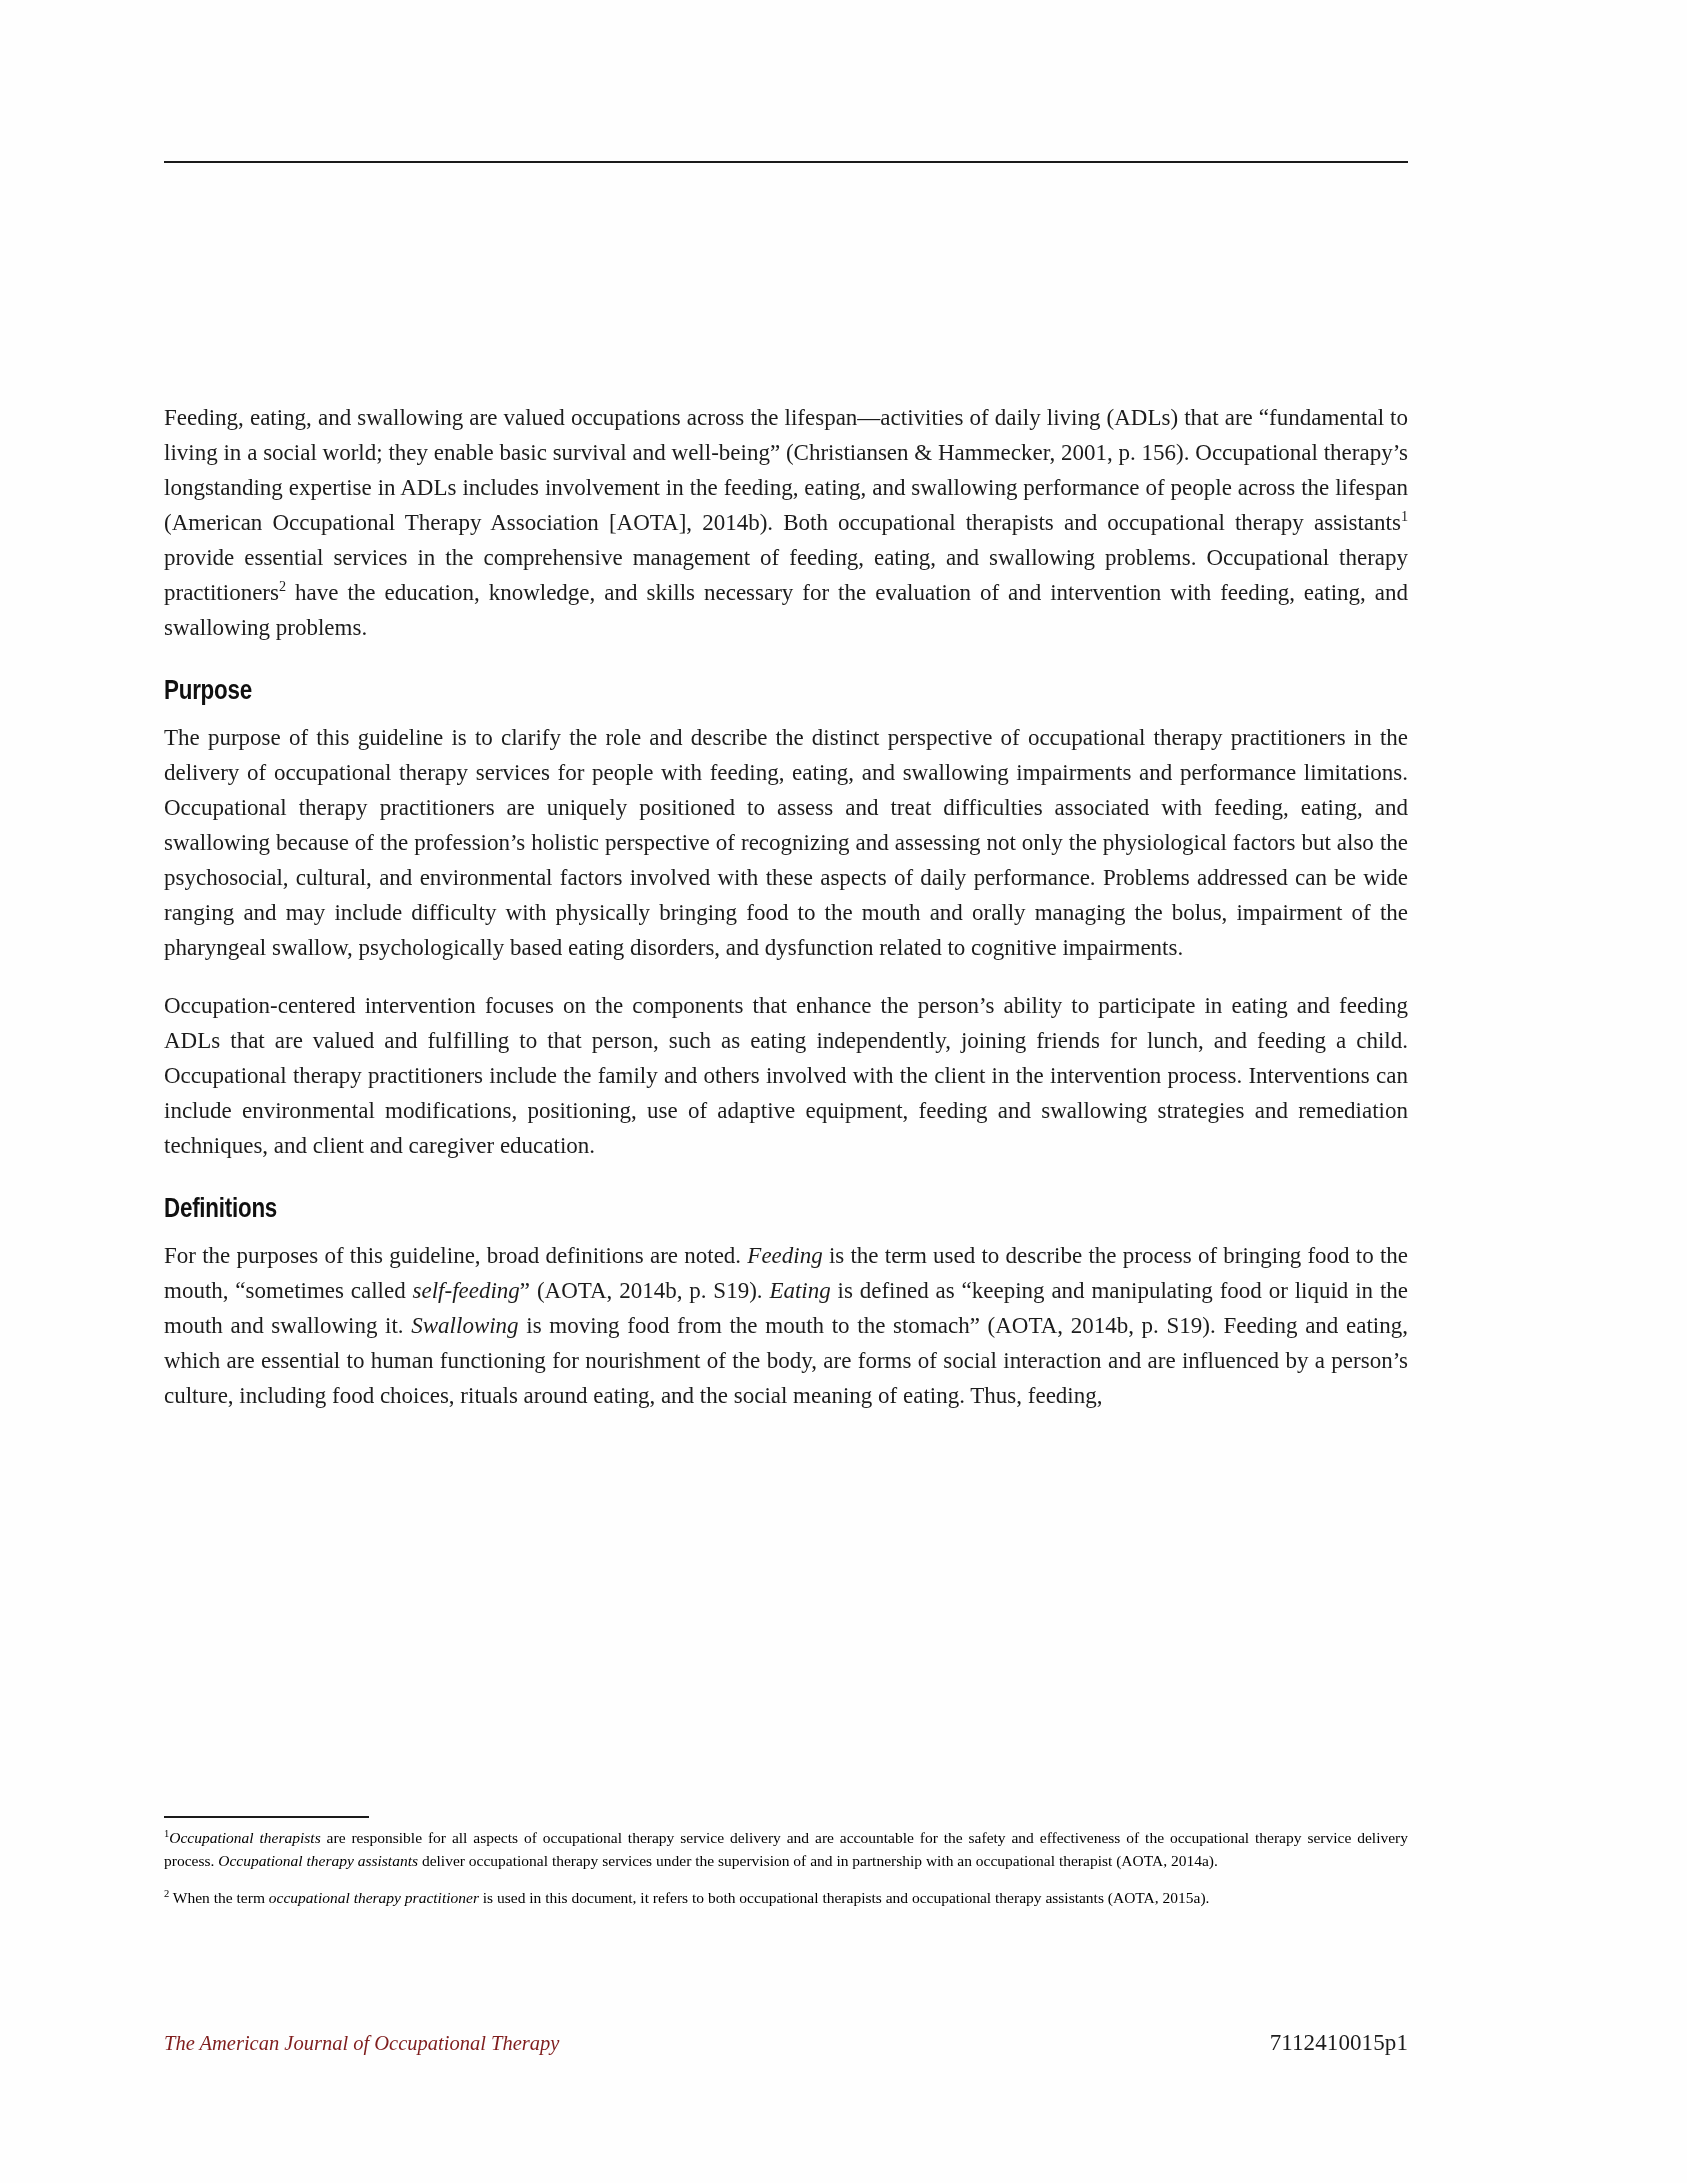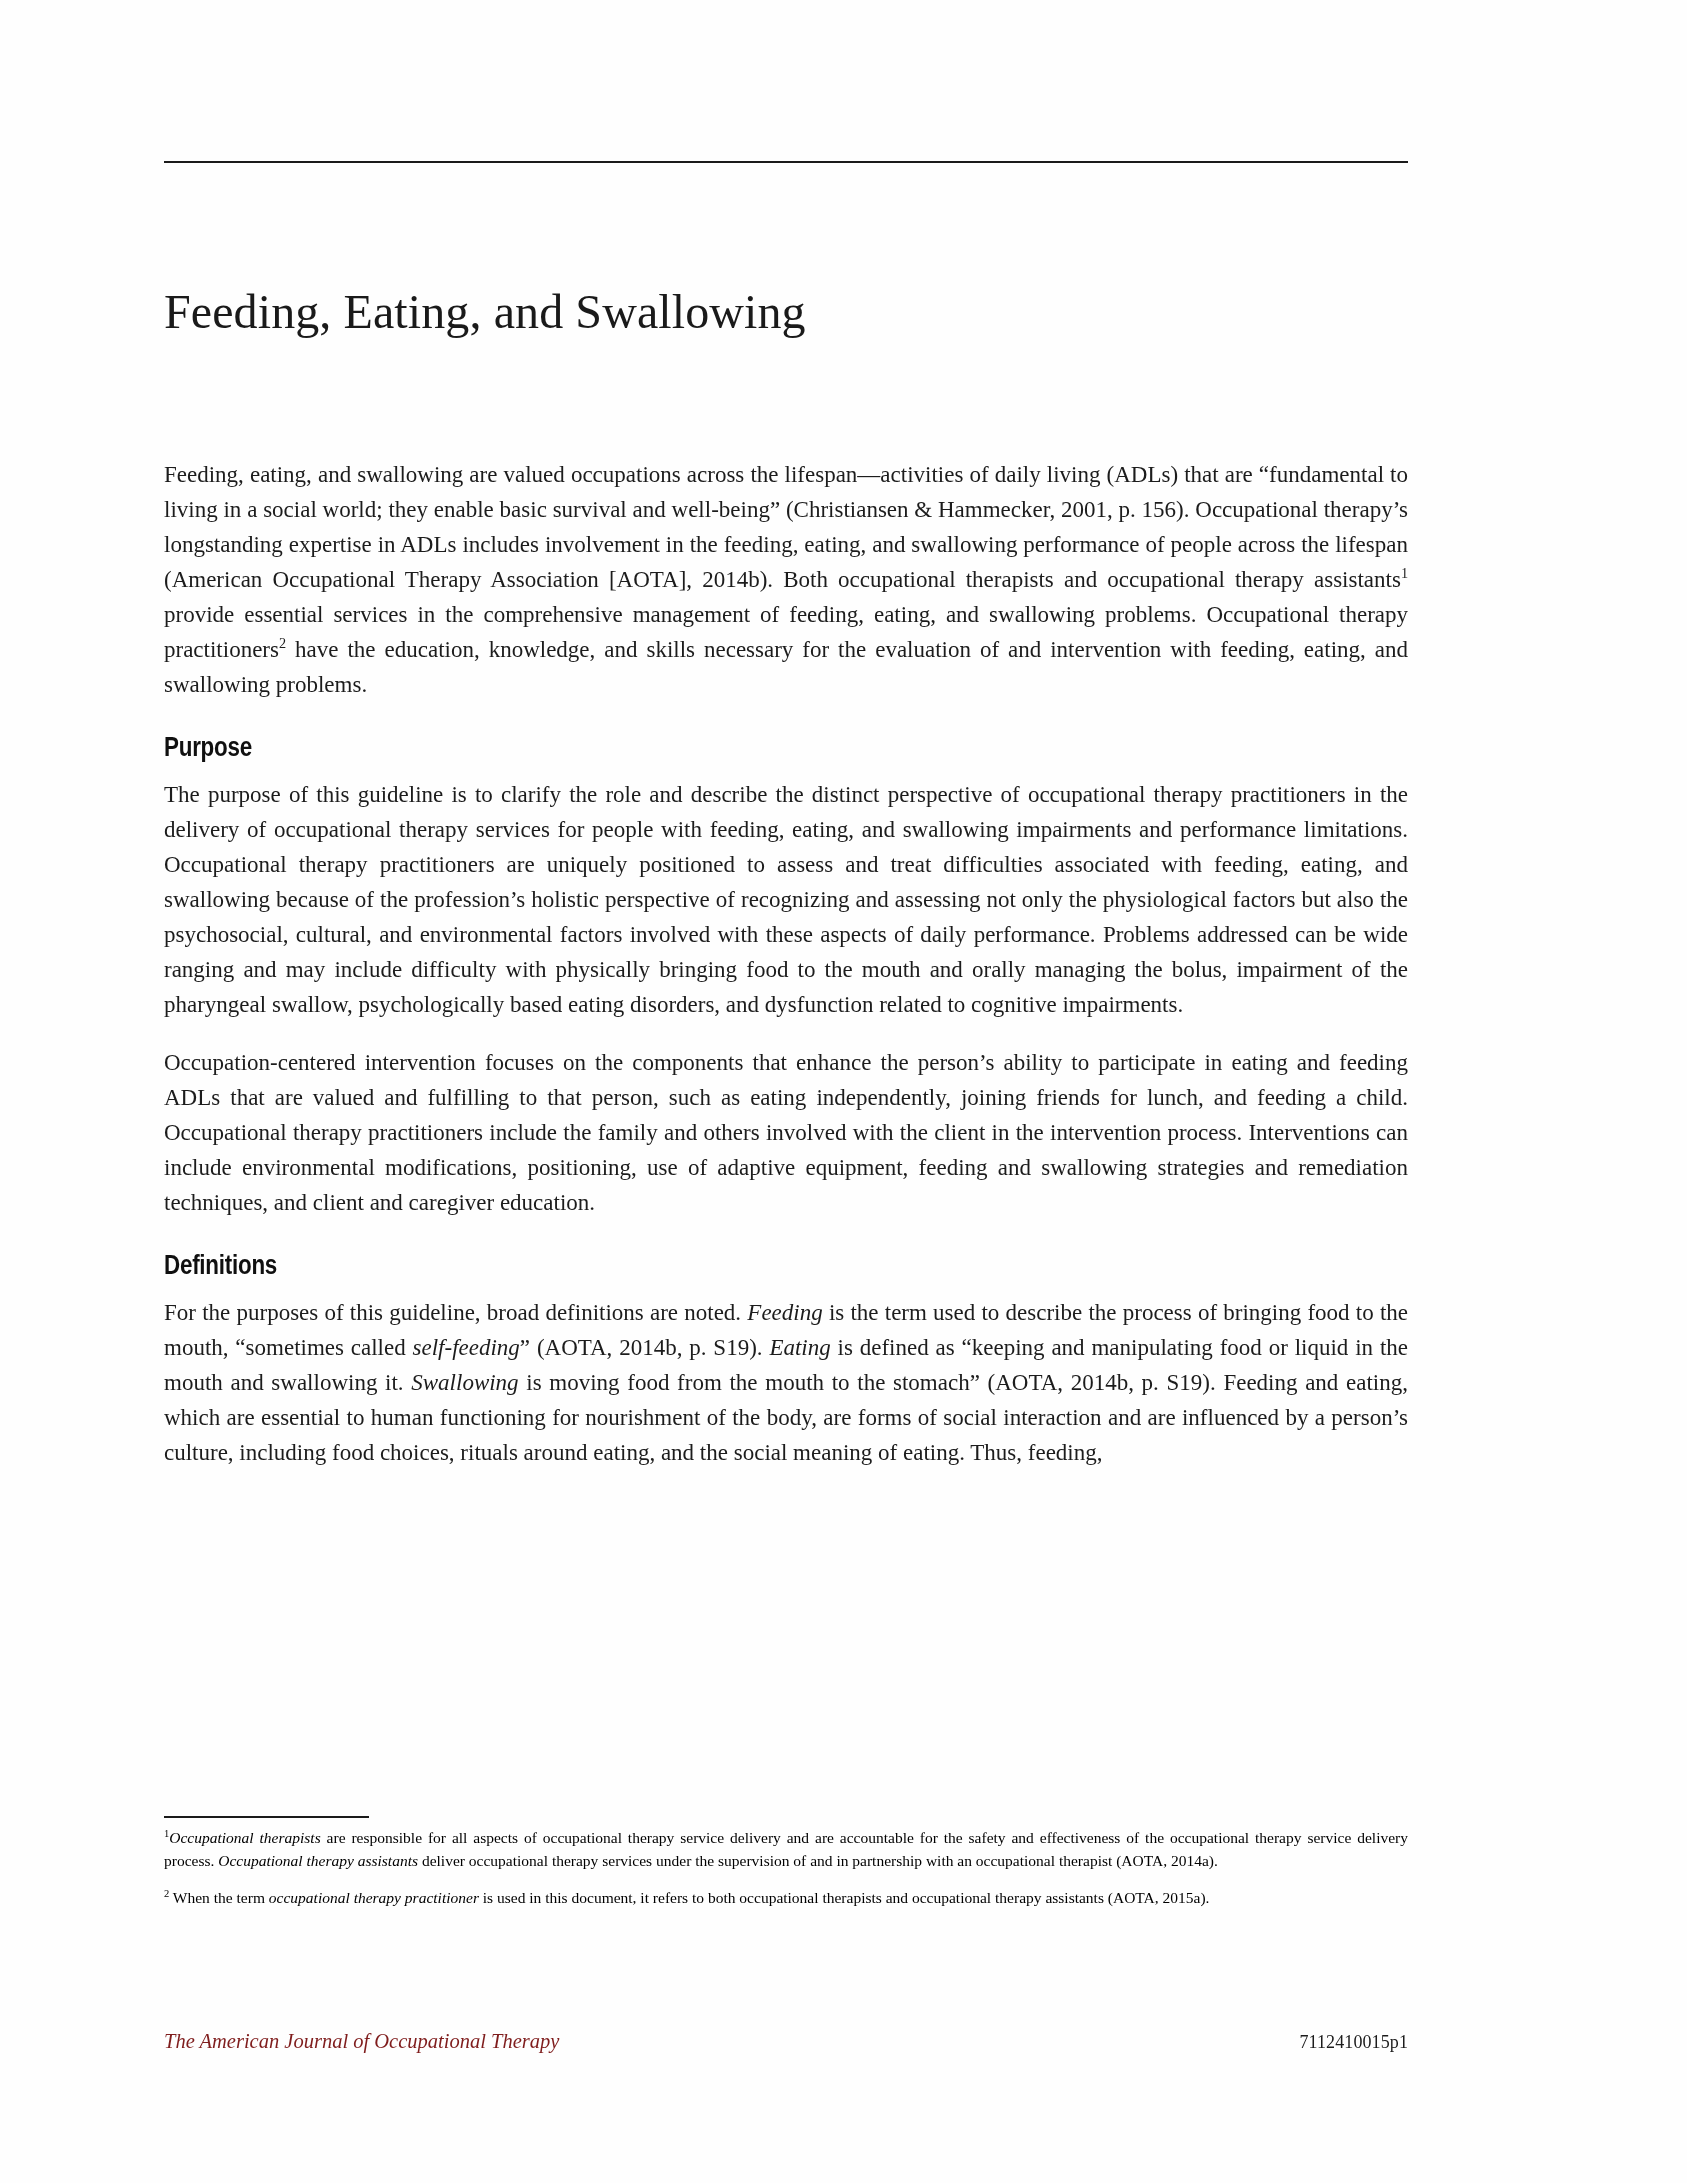--- a/index.html
+++ b/index.html
@@ -124,36 +124,35 @@
     display: flex;
     justify-content: space-between;
     align-items: baseline;
   }
   .footer-journal {
     font-size: 20.5px;
     font-style: italic;
     color: #7f1d1d;
   }
   .footer-pageno {
-    font-size: 18px;
+    font-size: 23px;
     color: #1c1c1c;
     letter-spacing: 0.1px;
   }
 </style>
 </head>
 <body>
 
 <div class="page">
 
   <div class="top-rule"></div>
 
   <div class="column">
 
     <h1 class="doc-title">
-      <span class="line">Feeding, Eating, and Swallowing</span>
     </h1>
 
     <div class="title-gap"></div>
 
     <p class="body"><span>Feeding, eating, and swallowing are valued occupations across the lifespan—activities of daily living (ADLs) that are “fundamental to living in a social world; they enable basic survival and well-being” (Christiansen &amp; Hammecker, 2001, p. 156). Occupational therapy’s longstanding expertise in ADLs includes involvement in the feeding, eating, and swallowing performance of people across the lifespan (American Occupational Therapy Association [AOTA], 2014b). Both occupational therapists and occupational therapy assistants</span><sup class="fn">1</sup><span> provide essential services in the comprehensive management of feeding, eating, and swallowing problems. Occupational therapy practitioners</span><sup class="fn">2</sup><span> have the education, knowledge, and skills necessary for the evaluation of and intervention with feeding, eating, and swallowing problems.</span></p>
 
     <h2 class="section-heading">Purpose</h2>
 
     <p class="body">The purpose of this guideline is to clarify the role and describe the distinct perspective of occupational therapy practitioners in the delivery of occupational therapy services for people with feeding, eating, and swallowing impairments and performance limitations. Occupational therapy practitioners are uniquely positioned to assess and treat difficulties associated with feeding, eating, and swallowing because of the profession’s holistic perspective of recognizing and assessing not only the physiological factors but also the psychosocial, cultural, and environmental factors involved with these aspects of daily performance. Problems addressed can be wide ranging and may include difficulty with physically bringing food to the mouth and orally managing the bolus, impairment of the pharyngeal swallow, psychologically based eating disorders, and dysfunction related to cognitive impairments.</p>
 

